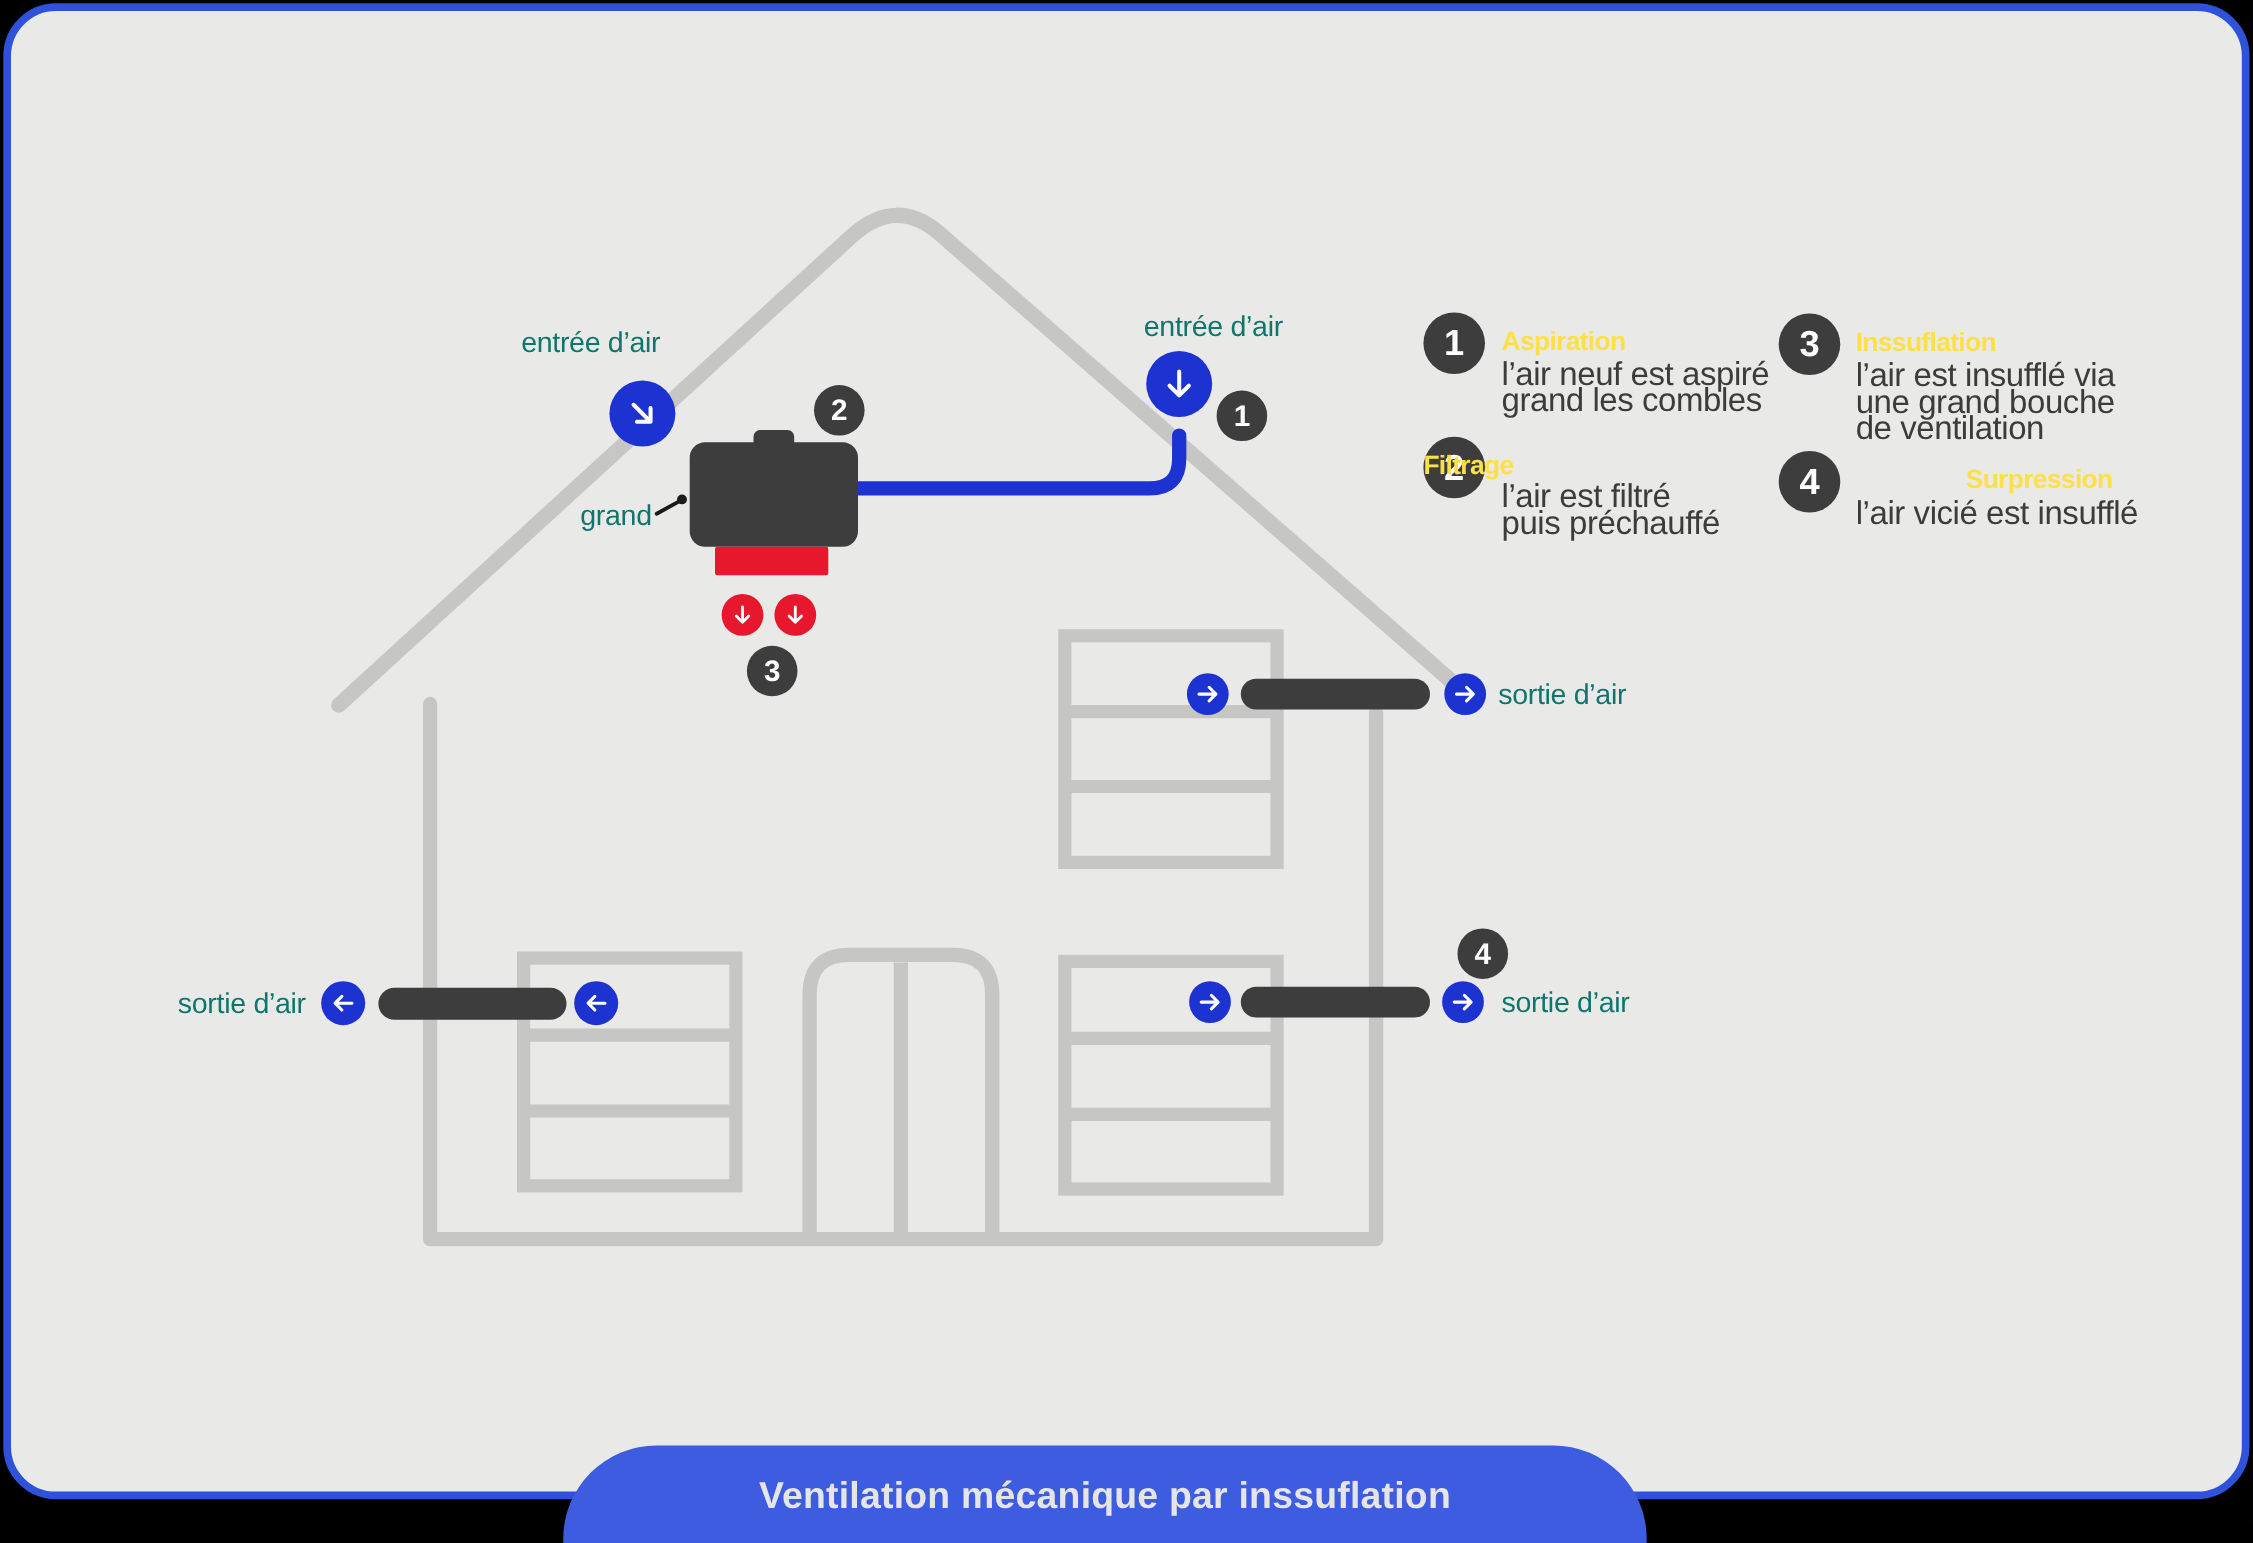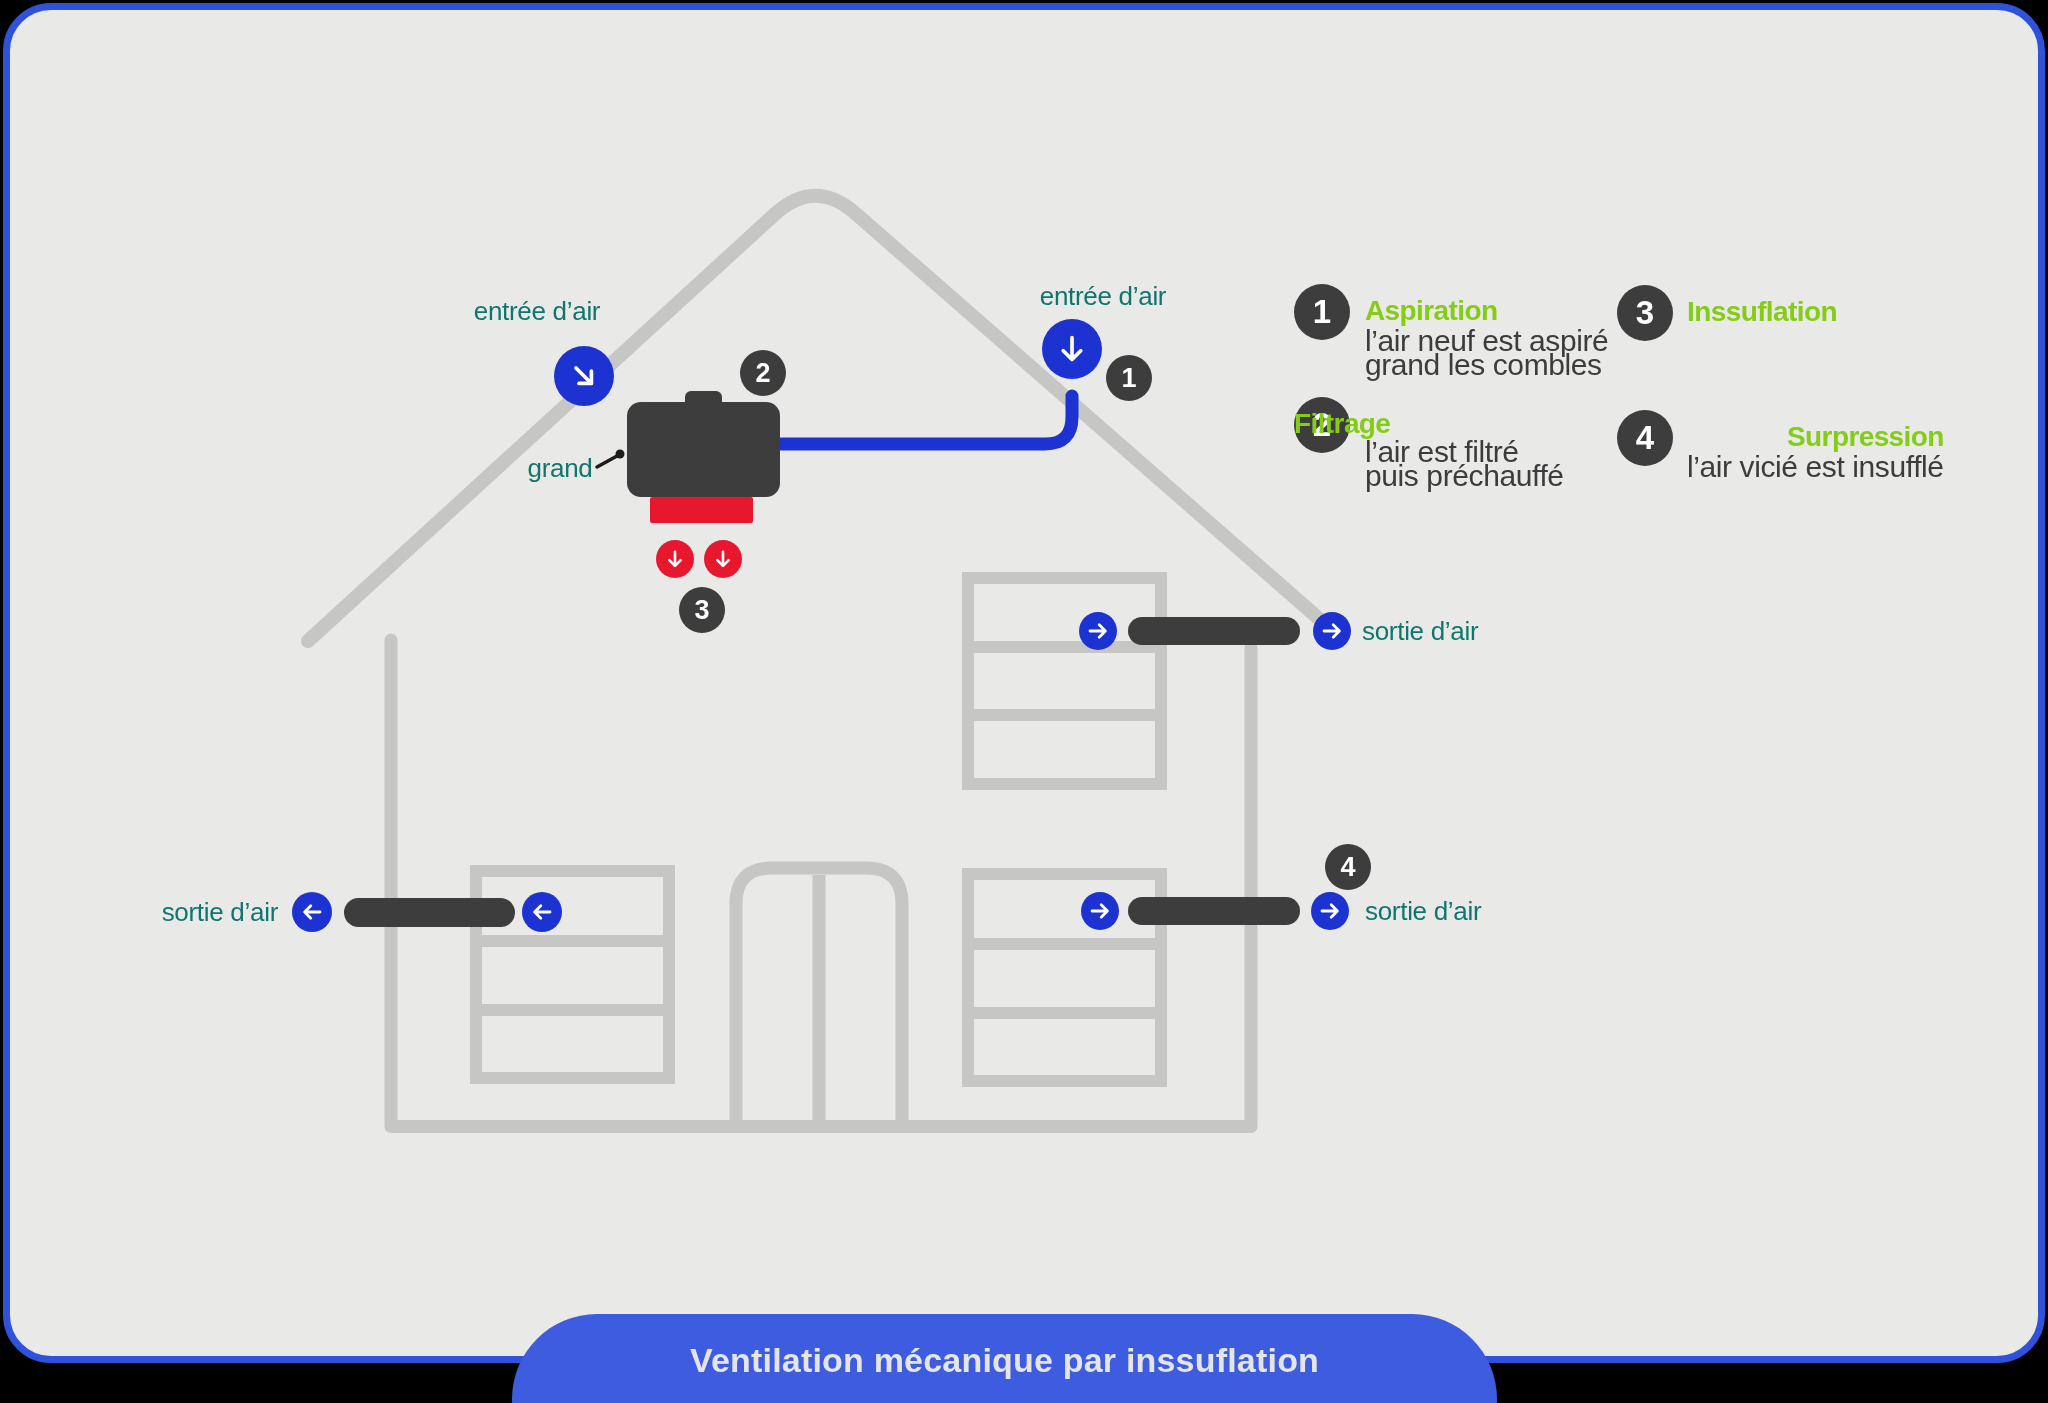--- a/index.html
+++ b/index.html
@@ -32,21 +32,21 @@
   
   .duct{position:absolute;background:#3d3d3d;border-radius:999px;}
 
   
   .filter-unit{position:absolute;left:627px;top:402px;width:153px;height:95px;background:#3d3d3d;border-radius:14px;}
   .filter-unit::before{content:"";position:absolute;left:58px;top:-11px;width:37px;height:12px;
          background:#3d3d3d;border-radius:6px 6px 0 0;}
   .filter-plate{position:absolute;left:650px;top:497px;width:103px;height:26px;background:#e7182d;border-radius:2px;}
 
   
-  .legend-title{position:absolute;font-size:28px;line-height:36px;font-weight:bold;color:#84cc16;letter-spacing:-0.6px;}
+  .legend-title{position:absolute;font-size:24px;line-height:36px;font-weight:bold;color:#fde047;letter-spacing:-0.6px;}
   .legend-desc{position:absolute;font-size:30px;line-height:24px;color:#3c3c3c;letter-spacing:-0.4px;}
 
   
   .banner{position:absolute;left:512px;top:1314px;width:985px;height:170px;background:#3d5ce0;
           border-radius:85px;display:flex;justify-content:center;align-items:flex-start;padding-top:27px;
           box-sizing:border-box;z-index:5;}
   .banner span{color:#e5e5e5;font-size:34px;font-weight:bold;letter-spacing:0.2px;}
 </style>
 </head>
 <body>
@@ -187,20 +187,25 @@
   <div class="legend-title" style="left:1294px;top:406px">Filtrage</div>
   <div class="legend-desc" style="left:1365px;top:440px">
     <div>l’air est filtré</div>
     <div>puis préchauffé</div>
   </div>
 
   <div class="legend-badge" style="left:1617px;top:285px">
     <span>3</span>
     </div>
   <div class="legend-title" style="left:1687px;top:294px">Inssuflation</div>
+  <div class="legend-desc" style="left:1687px;top:330px">
+    <div>l’air est insufflé via</div>
+    <div>une grand bouche</div>
+    <div>de ventilation</div>
+  </div>
 
   <div class="legend-badge" style="left:1617px;top:410px">
     <span>4</span>
     </div>
   <div class="legend-title" style="left:1787px;top:419px">Surpression</div>
   <div class="legend-desc" style="left:1687px;top:455px">
     <div>l’air vicié est insufflé</div>
   </div>
 
   <div class="banner">

